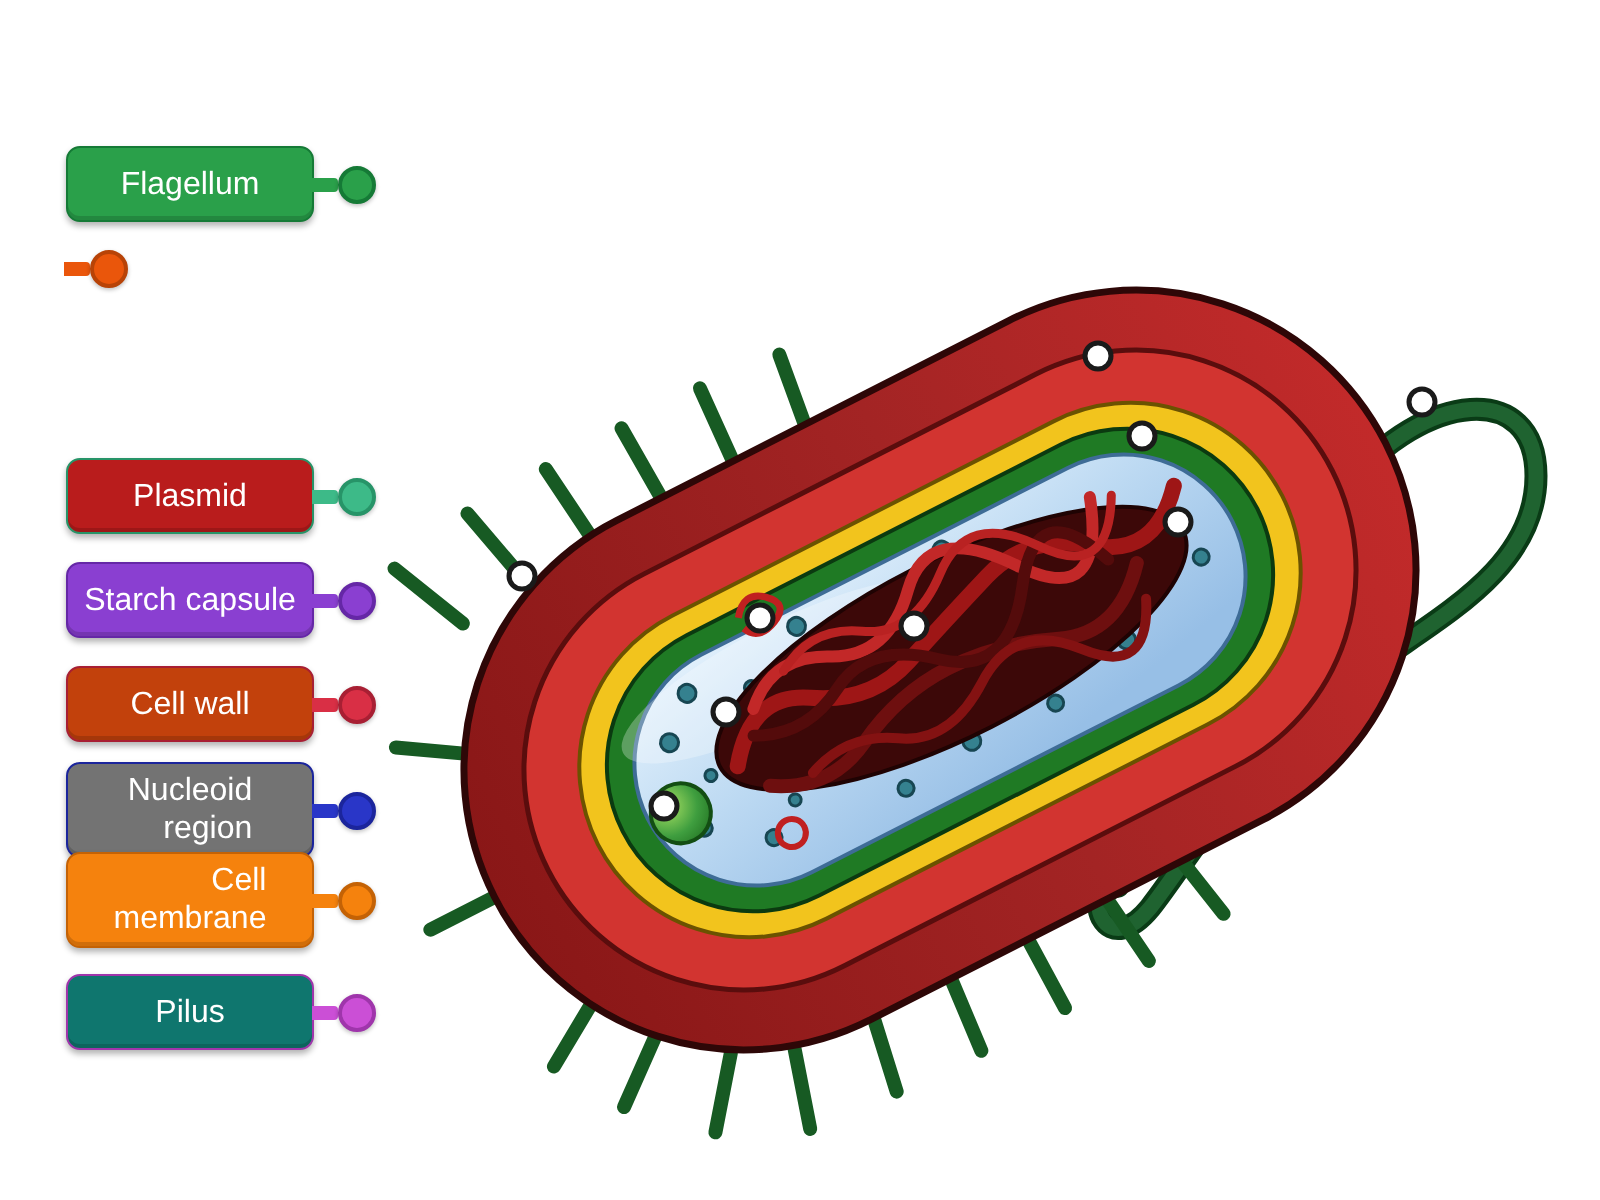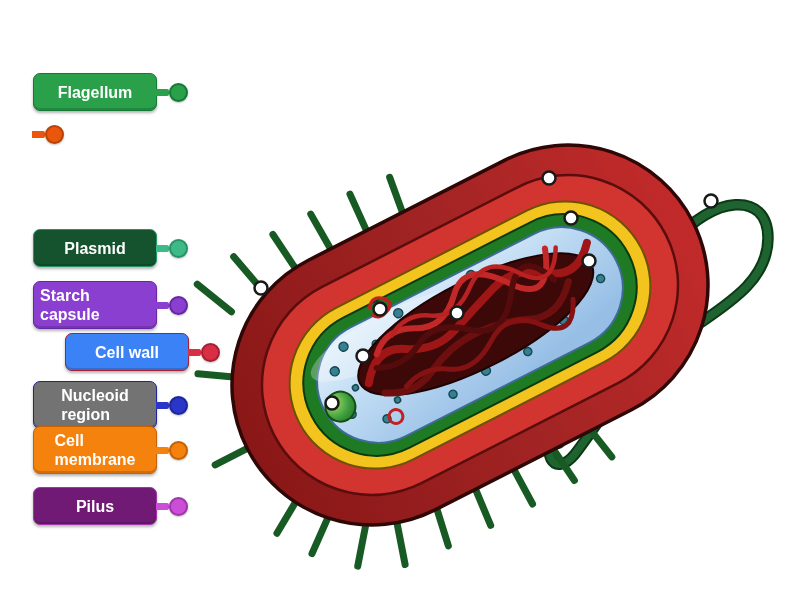--- a/index.html
+++ b/index.html
@@ -3,22 +3,22 @@
 <meta charset="utf-8">
 <style>
   html,body{margin:0;padding:0;}
   body{width:800px;height:600px;overflow:hidden;background:#fff;
        font-family:"Liberation Sans",sans-serif;}
   .stage{position:relative;width:800px;height:600px;background:#ffffff;}
   .diagram-svg{position:absolute;left:0;top:0;}
   .label{position:absolute;left:33px;display:flex;align-items:center;z-index:5;}
   .pill{box-sizing:border-box;width:124px;min-height:38px;padding:4px 6px;
         border-radius:7px;border:1px solid rgba(0,0,0,.3);color:#fff;
-        display:flex;align-items:center;justify-content:center;text-align:left;
-        font-size:16px;font-weight:700;line-height:19px;white-space:pre-line;
+        display:flex;align-items:center;justify-content:center;text-align:right;
+        font-size:16px;font-weight:400;line-height:19px;white-space:pre-line;
         box-shadow:0 2px 3px rgba(0,0,0,.3), inset 0 -2px 0 rgba(0,0,0,.15);}
   .stub{width:13px;height:7px;margin-left:-1px;border-radius:0 2px 2px 0;}
   .dot{width:15px;height:15px;border-radius:50%;border:2px solid rgba(0,0,0,.25);
        box-shadow:0 1px 2px rgba(0,0,0,.25);}
   .lbl-0{top:73px}.lbl-1{top:125px}.lbl-2{top:177px}.lbl-3{top:229px}
   .lbl-4{top:281px}.lbl-5{top:333px}.lbl-6{top:381px}.lbl-7{top:426px}.lbl-8{top:487px}
 </style>
 </head>
 <body>
 
@@ -139,45 +139,45 @@
   <div class="label lbl-0">
     <div class="pill" style="background: rgb(42, 160, 74); border-color: rgb(21, 122, 54);"><span>Flagellum</span></div>
     <span class="stub" style="background: rgb(42, 160, 74);"></span>
     <span class="dot" style="background: rgb(42, 160, 74); border-color: rgb(21, 122, 54);"></span>
   </div>
   <div class="label lbl-1">
     <span class="stub" style="background: rgb(234, 86, 11);"></span>
     <span class="dot" style="background: rgb(234, 86, 11); border-color: rgb(184, 67, 7);"></span>
   </div>
   <div class="label lbl-3">
-    <div class="pill" style="background: #14532d; border-color: rgb(39, 148, 104);"><span>Plasmid</span></div>
+    <div class="pill" style="background: #b91c1c; border-color: rgb(39, 148, 104);"><span>Plasmid</span></div>
     <span class="stub" style="background: rgb(61, 186, 136);"></span>
     <span class="dot" style="background: rgb(61, 186, 136); border-color: rgb(39, 148, 104);"></span>
   </div>
   <div class="label lbl-4">
     <div class="pill" style="background: rgb(138, 63, 209); border-color: rgb(101, 39, 166);"><span>Starch capsule</span></div>
     <span class="stub" style="background: rgb(138, 63, 209);"></span>
     <span class="dot" style="background: rgb(138, 63, 209); border-color: rgb(101, 39, 166);"></span>
   </div>
   <div class="label lbl-5">
-    <div class="pill" style="background: #3b82f6; border-color: rgb(168, 31, 51); margin-left: 32px;"><span>Cell wall</span></div>
+    <div class="pill" style="background: #c2410c; border-color: rgb(168, 31, 51);"><span>Cell wall</span></div>
     <span class="stub" style="background: rgb(217, 47, 69);"></span>
     <span class="dot" style="background: rgb(217, 47, 69); border-color: rgb(168, 31, 51);"></span>
   </div>
   <div class="label lbl-6">
     <div class="pill" style="background: #737373; border-color: rgb(27, 37, 156);"><span>Nucleoid
 region</span></div>
     <span class="stub" style="background: rgb(41, 54, 200);"></span>
     <span class="dot" style="background: rgb(41, 54, 200); border-color: rgb(27, 37, 156);"></span>
   </div>
   <div class="label lbl-7">
     <div class="pill" style="background: rgb(245, 130, 13); border-color: rgb(196, 98, 5);"><span>Cell
 membrane</span></div>
     <span class="stub" style="background: rgb(245, 130, 13);"></span>
     <span class="dot" style="background: rgb(245, 130, 13); border-color: rgb(196, 98, 5);"></span>
   </div>
   <div class="label lbl-8">
-    <div class="pill" style="background: #701a75; border-color: rgb(159, 53, 171);"><span>Pilus</span></div>
+    <div class="pill" style="background: #0f766e; border-color: rgb(159, 53, 171);"><span>Pilus</span></div>
     <span class="stub" style="background: rgb(203, 79, 214);"></span>
     <span class="dot" style="background: rgb(203, 79, 214); border-color: rgb(159, 53, 171);"></span>
   </div>
 
 </div>
 
 </body></html>

